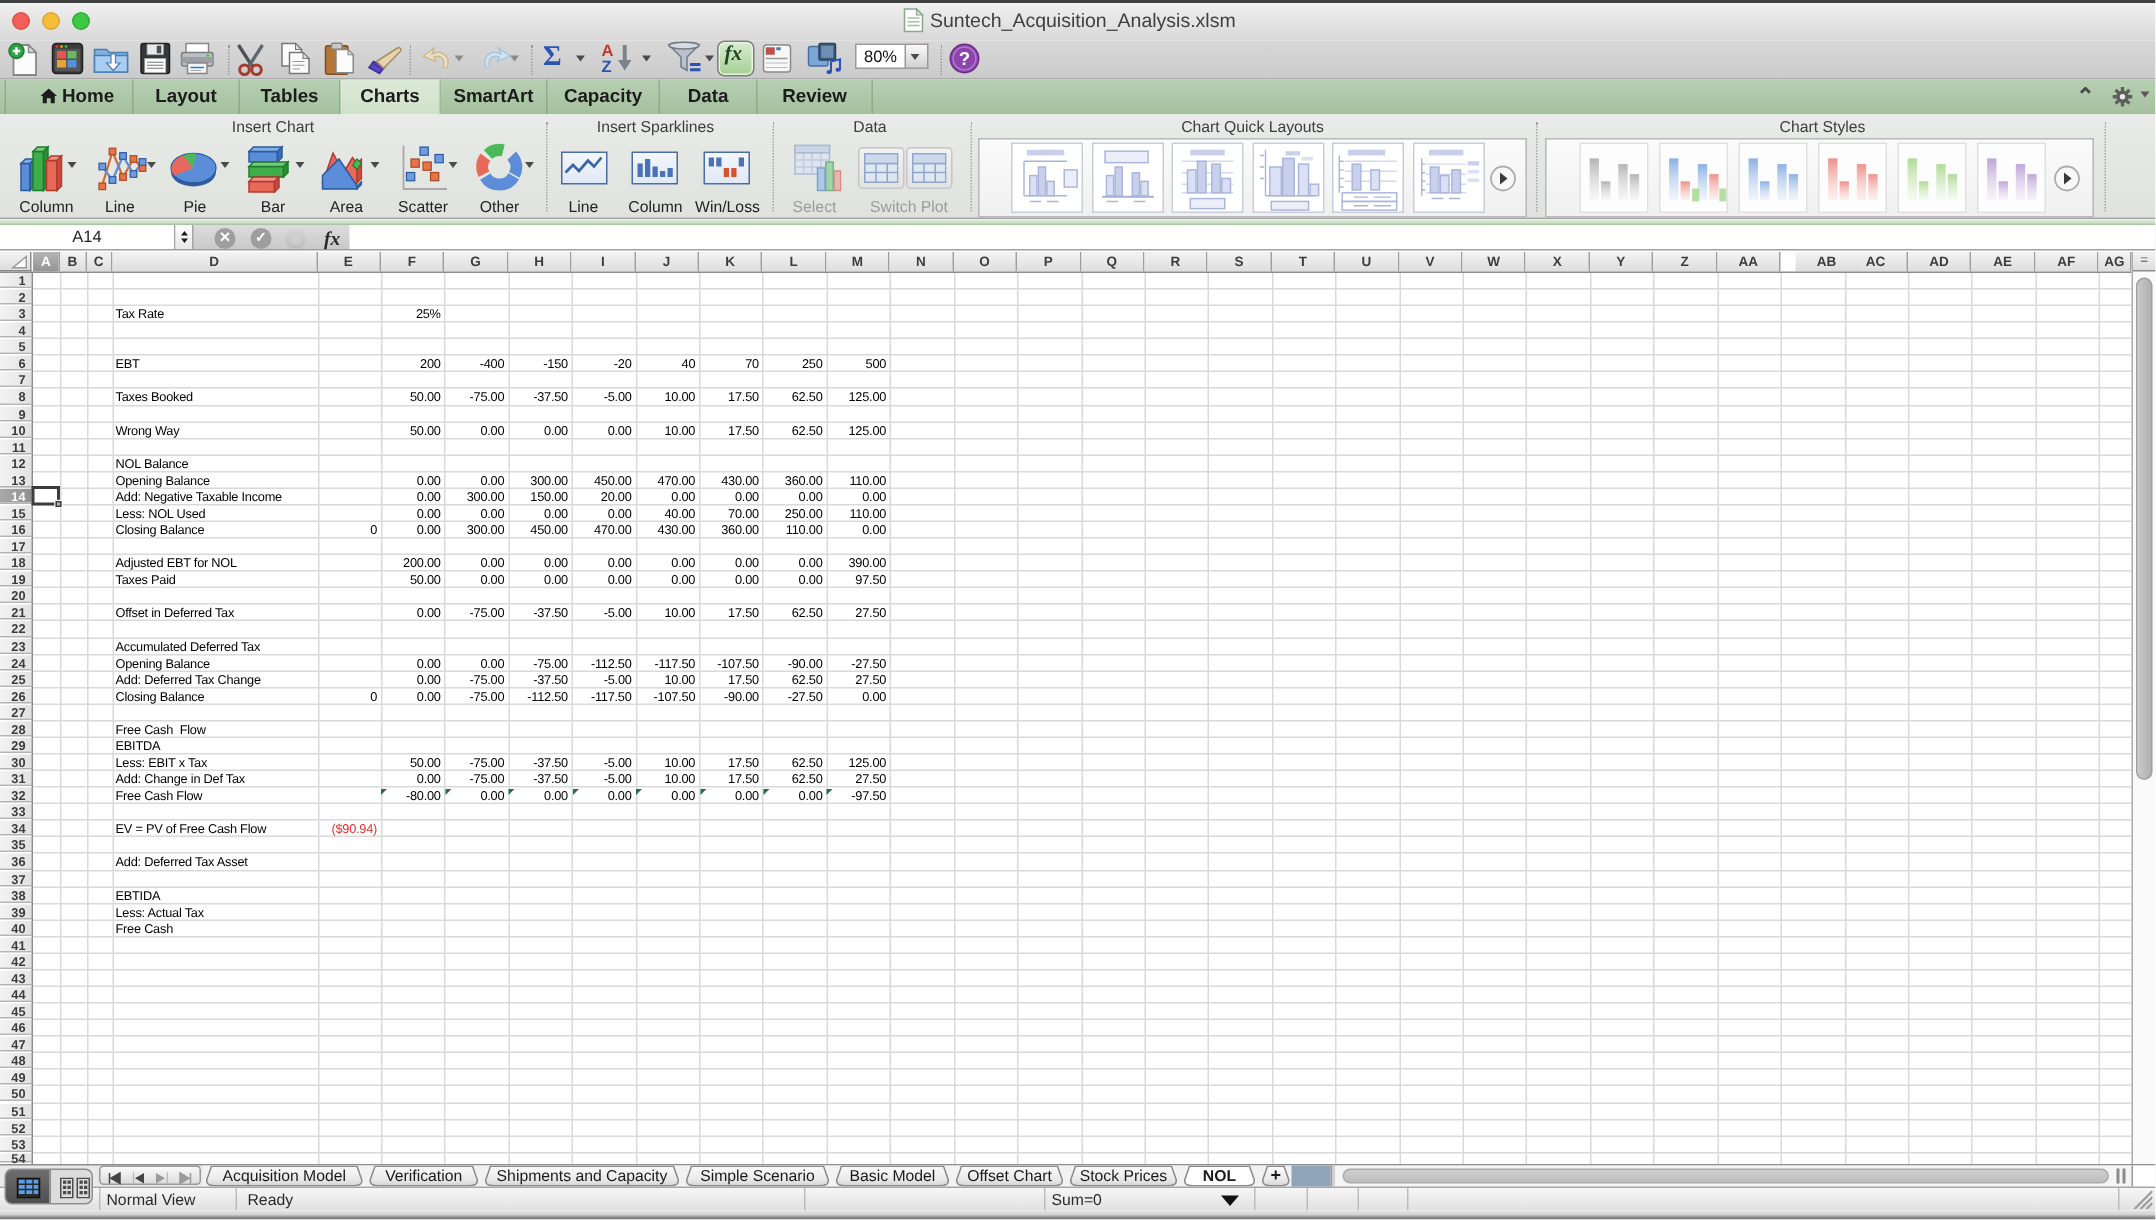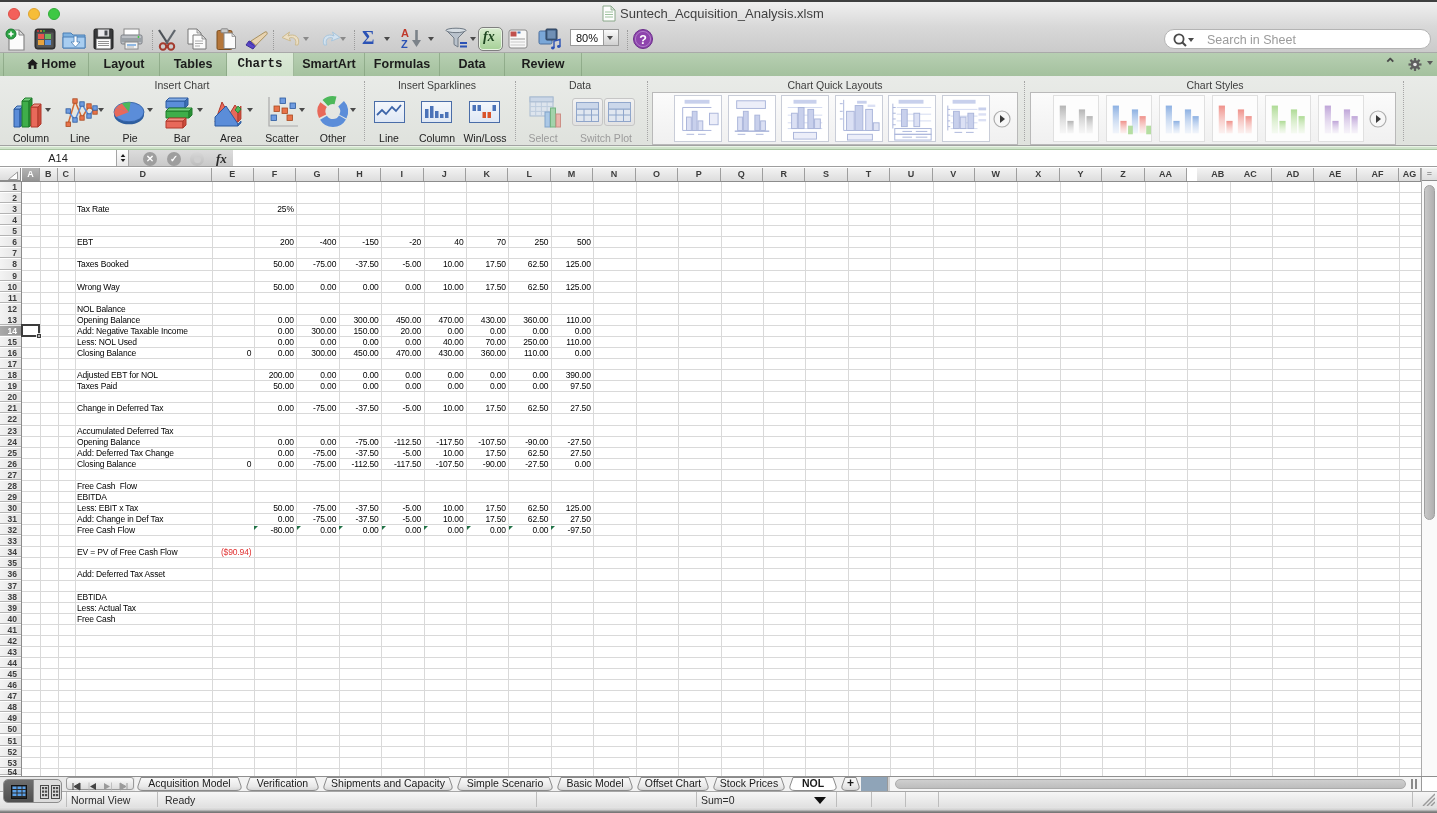--- a/index.html
+++ b/index.html
@@ -11,21 +11,21 @@
 #ttl { top:6px; left:620px; font-size:13px; color:#404040; }
 
 #toolbar { left:0; top:27px; width:1437px; height:26px; background:linear-gradient(#d8d8d8,#cbcbcb); border-bottom:1px solid #a9a9a9; }
 .tsep { top:30px; width:1px; height:20px; border-left:1px dotted #9b9b9b; }
 #searchbox { left:1164px; top:29px; width:267px; height:20px; background:#fff; border:1px solid #b4b4b4; border-radius:10px; }
 #searchbox span { position:absolute; left:42px; top:3px; font-size:12.5px; color:#9b9b9b; }
 
 #tabbar { left:0; top:53px; width:1437px; height:23px; background:linear-gradient(#b7cfb2,#a4c19e); }
 .rtab { top:0px; height:23px; font-size:12.5px; font-weight:bold; color:#1c1c1c; text-align:center; line-height:23px; border-right:1px solid rgba(120,150,115,.55); }
 .rtab.first { border-left:1px solid rgba(120,150,115,.55); }
-#tabsel { background:linear-gradient(#dcead8,#cfe1ca);font-family:Liberation Mono, monospace; }
+#tabsel { background:linear-gradient(#dcead8,#cfe1ca); }
 
 #ribbon { left:0; top:76px; width:1437px; height:70px; background:linear-gradient(#e9ebe8,#dfe2dd); border-bottom:1px solid #a2a2a2; }
 .gtitle { top:79px; font-size:10.5px; color:#3d3d3d; text-align:center; }
 .glabel { top:132px; font-size:10.5px; color:#222; text-align:center; }
 .glabel.dis { color:#9b9b9b; }
 .rsep { top:81px; width:1px; height:60px; border-left:1px dotted #a5a5a5; }
 .dd { width:0; height:0; border-left:3.5px solid transparent; border-right:3.5px solid transparent; border-top:4.5px solid #4a4a4a; }
 
 #gstrip { left:0; top:146px; width:1437px; height:4px; background:#cfe3ca; border-top:1px solid #e9f3e6; border-bottom:1px solid #a9c6a2; }
 #fbar { left:0; top:150px; width:1437px; height:17px; background:linear-gradient(#dcdcdc,#c9c9c9); border-bottom:1px solid #9e9e9e; }
@@ -178,37 +178,29 @@
 <ellipse cx="20.8" cy="18.5" rx="1.8" ry="1.4" fill="#2b52b5"></ellipse>
     </svg>
 <div class="abs" style="left:570px;top:29px;width:34px;height:17px;background:#fff;border:1px solid #9a9a9a;font-size:11px;color:#111;text-align:center;line-height:17px">80%</div>
 <div class="abs" style="left:604px;top:29px;width:15px;height:17px;background:linear-gradient(#fafafa,#d0d0d0);border:1px solid #9a9a9a;border-left:none"></div>
 <div class="abs dd" style="left:607px;top:36px"></div>
 <svg class="abs" style="left:632px;top:28px" width="22" height="22" viewBox="0 0 22 22">
       <circle cx="11" cy="11" r="9.5" fill="#8e44ad" stroke="#6a2d8a"></circle>
 <circle cx="11" cy="11" r="7.6" fill="none" stroke="#b07cc8" stroke-width="1"></circle>
 <text x="11" y="15.5" font-size="12.5" font-weight="bold" fill="#fff" text-anchor="middle" font-family="Liberation Sans">?</text>
     </svg>
-<div id="searchbox" class="abs">
-<svg class="abs" style="left:6px;top:2px" width="30" height="16" viewBox="0 0 30 16">
-<circle cx="8" cy="7" r="4.6" fill="none" stroke="#4a4a4a" stroke-width="1.8"></circle>
-<line x1="11.2" y1="10.2" x2="15" y2="14" stroke="#4a4a4a" stroke-width="2"></line>
-<path d="M17 6 l3 4 l3 -4 z" fill="#4a4a4a"></path>
-</svg>
-      <span>Search in Sheet</span>
-    </div>
 <div id="tabbar" class="abs"></div>
 <div class="abs rtab first" style="left:3px;top:53px;width:86px;"><span style="padding-left:11px"><svg width="11" height="10" viewBox="0 0 11 10" style="vertical-align:-1px">
           <path d="M5.5 0 L11 5 H9.5 V10 H6.8 V6.5 H4.2 V10 H1.5 V5 H0 Z" fill="#1c1c1c"></path>
         </svg> Home</span></div>
 <div class="abs rtab" style="left:89px;top:53px;width:71px;">Layout</div>
 <div class="abs rtab" style="left:160px;top:53px;width:67px;">Tables</div>
 <div class="abs rtab" id="tabsel" style="left:227px;top:53px;width:67px;">Charts</div>
 <div class="abs rtab" style="left:294px;top:53px;width:71px;">SmartArt</div>
-<div class="abs rtab" style="left:365px;top:53px;width:75px;">Formulas</div>
+<div class="abs rtab" style="left:365px;top:53px;width:75px;">Capacity</div>
 <div class="abs rtab" style="left:440px;top:53px;width:65px;">Data</div>
 <div class="abs rtab" style="left:505px;top:53px;width:77px;">Review</div>
 <div class="abs" style="left:1384px;top:55px;font-size:15px;font-weight:bold;color:#4a4a4a">⌃</div>
 <svg class="abs" style="left:1407px;top:57px" width="17" height="15" viewBox="0 0 17 15">
       <g fill="#5f5f5f">
         <circle cx="8" cy="7.5" r="4.2"></circle>
 <g stroke="#5f5f5f" stroke-width="2.2">
           <line x1="8" y1="1" x2="8" y2="14"></line>
           <line x1="1.5" y1="7.5" x2="14.5" y2="7.5"></line>
           <line x1="3.4" y1="2.9" x2="12.6" y2="12.1"></line>
@@ -928,21 +920,21 @@
 <div class="abs cell num" style="left:550.86px;top:202.19px;width:39.92px;line-height:11.07px">390.00</div>
 <div class="abs cell" style="left:77px;top:213.26px;line-height:11.07px">Taxes Paid</div>
 <div class="abs cell num" style="left:253.92px;top:213.26px;width:39.92px;line-height:11.07px">50.00</div>
 <div class="abs cell num" style="left:296.34px;top:213.26px;width:39.92px;line-height:11.07px">0.00</div>
 <div class="abs cell num" style="left:338.76px;top:213.26px;width:39.92px;line-height:11.07px">0.00</div>
 <div class="abs cell num" style="left:381.18px;top:213.26px;width:39.92px;line-height:11.07px">0.00</div>
 <div class="abs cell num" style="left:423.60px;top:213.26px;width:39.92px;line-height:11.07px">0.00</div>
 <div class="abs cell num" style="left:466.02px;top:213.26px;width:39.92px;line-height:11.07px">0.00</div>
 <div class="abs cell num" style="left:508.44px;top:213.26px;width:39.92px;line-height:11.07px">0.00</div>
 <div class="abs cell num" style="left:550.86px;top:213.26px;width:39.92px;line-height:11.07px">97.50</div>
-<div class="abs cell" style="left:77px;top:235.40px;line-height:11.07px">Change in Deferred Tax</div>
+<div class="abs cell" style="left:77px;top:235.40px;line-height:11.07px">Offset in Deferred Tax</div>
 <div class="abs cell num" style="left:253.92px;top:235.40px;width:39.92px;line-height:11.07px">0.00</div>
 <div class="abs cell num" style="left:296.34px;top:235.40px;width:39.92px;line-height:11.07px">-75.00</div>
 <div class="abs cell num" style="left:338.76px;top:235.40px;width:39.92px;line-height:11.07px">-37.50</div>
 <div class="abs cell num" style="left:381.18px;top:235.40px;width:39.92px;line-height:11.07px">-5.00</div>
 <div class="abs cell num" style="left:423.60px;top:235.40px;width:39.92px;line-height:11.07px">10.00</div>
 <div class="abs cell num" style="left:466.02px;top:235.40px;width:39.92px;line-height:11.07px">17.50</div>
 <div class="abs cell num" style="left:508.44px;top:235.40px;width:39.92px;line-height:11.07px">62.50</div>
 <div class="abs cell num" style="left:550.86px;top:235.40px;width:39.92px;line-height:11.07px">27.50</div>
 <div class="abs cell" style="left:77px;top:257.54px;line-height:11.07px">Accumulated Deferred Tax</div>
 <div class="abs cell" style="left:77px;top:268.61px;line-height:11.07px">Opening Balance</div>

